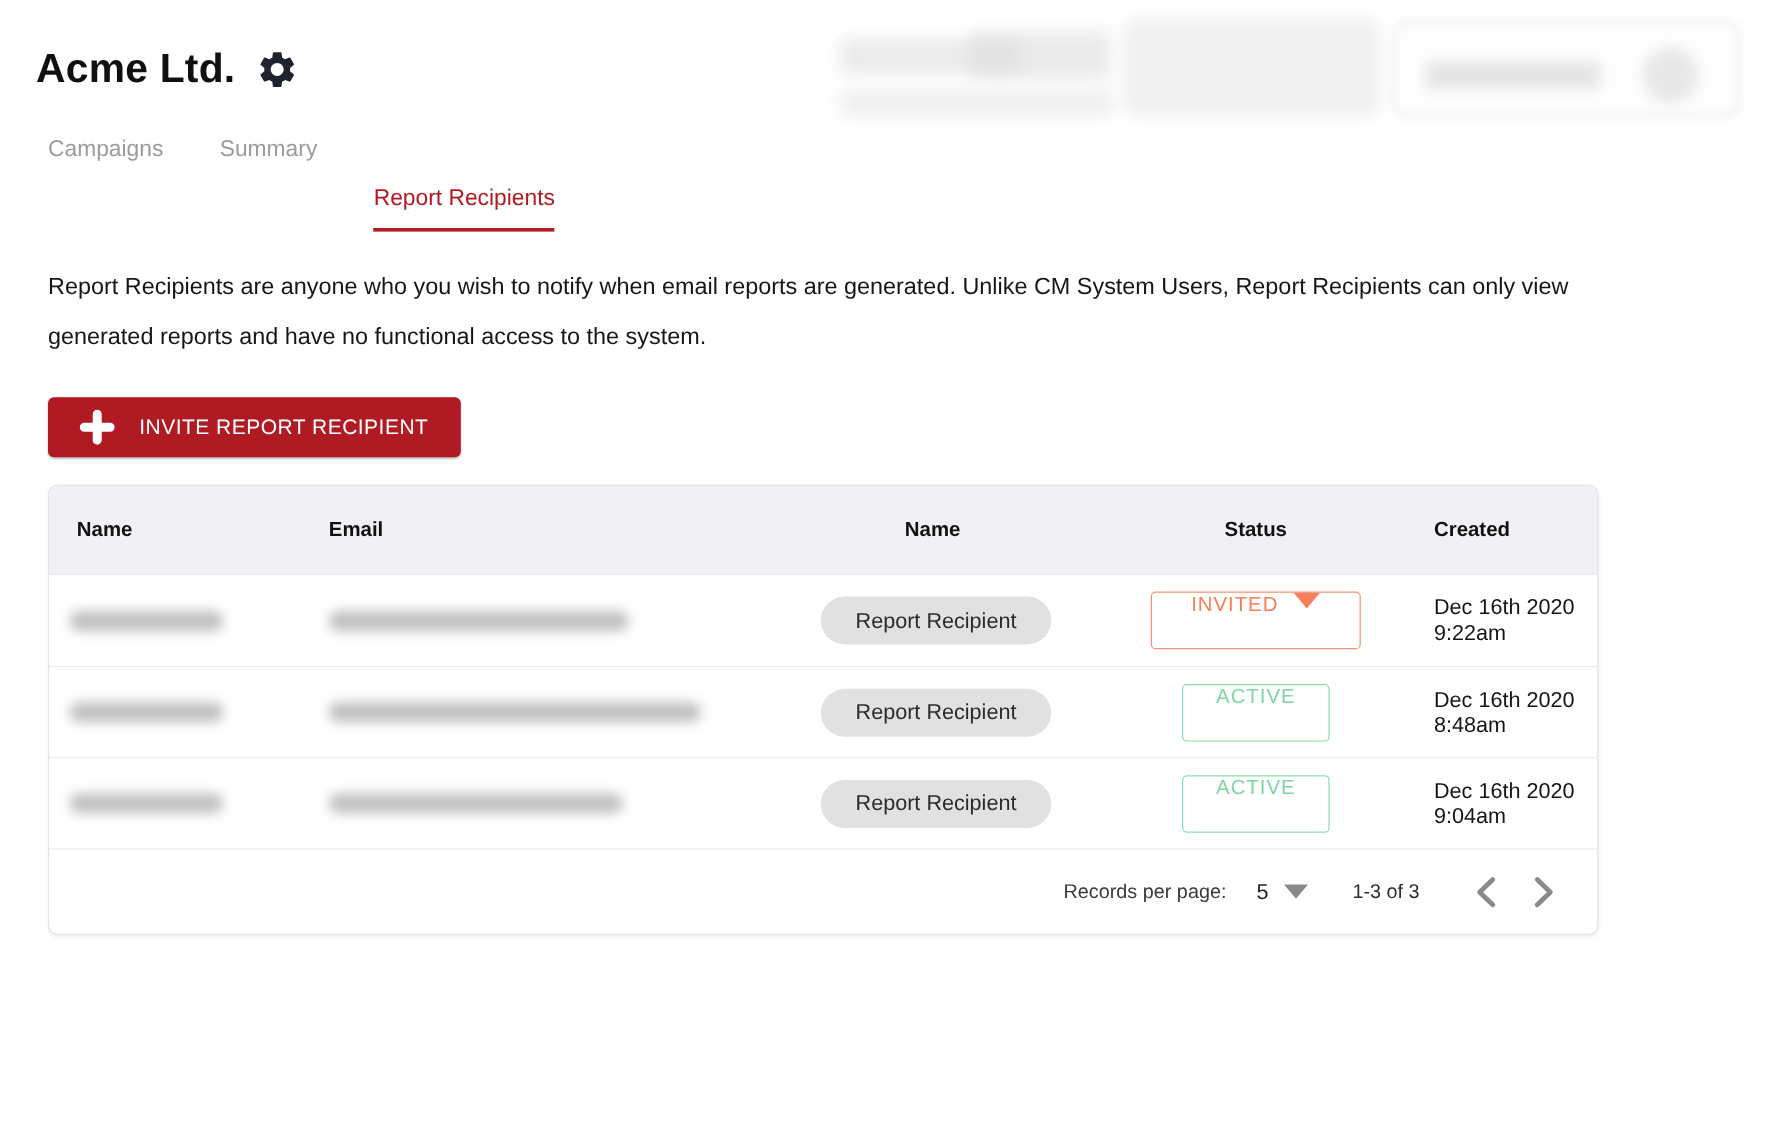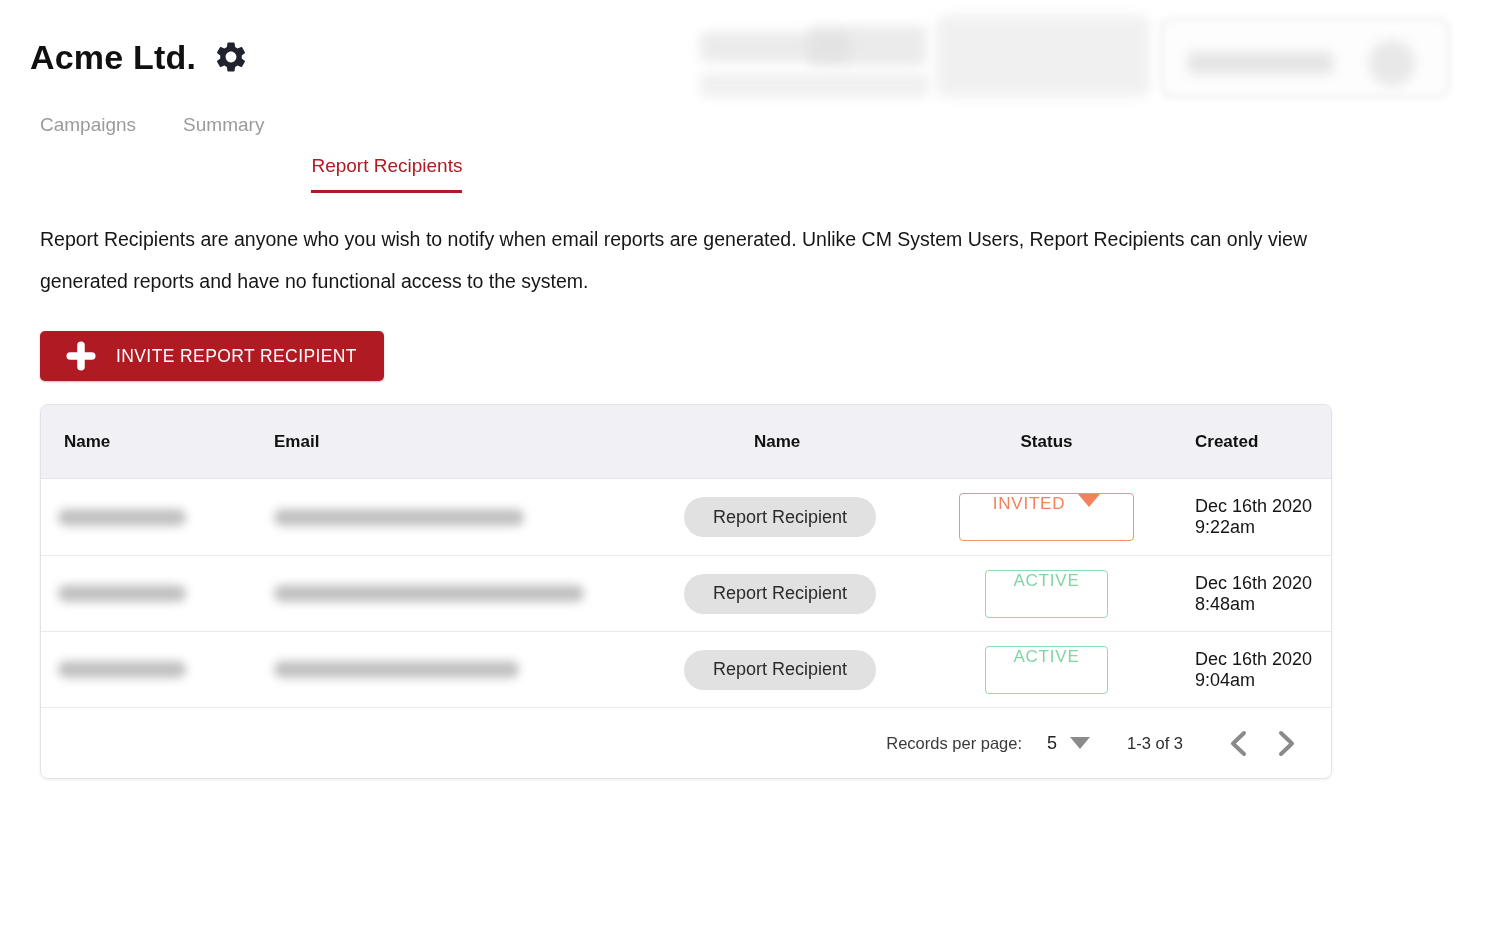--- a/index.html
+++ b/index.html
@@ -8,21 +8,21 @@
     width:1491px; height:937px;
     font-family:"Liberation Sans", sans-serif;
     color:#1b1b1b;
     position:relative;
     overflow:hidden;
   }
   .page { position:relative; width:1491px; height:937px; }
 
   
   .app-header { position:relative; padding:38px 0 0 30px; height:90px; }
-  .page-title { display:inline-flex; align-items:flex-start; gap:16px; }
+  .page-title { display:inline-flex; align-items:flex-end; gap:16px; }
   .page-title h1 { font-size:34px; font-weight:700; color:#101010; letter-spacing:0.2px; }
   .gear-btn { width:38px; height:38px; border:none; background:transparent; cursor:pointer; padding:0; display:inline-flex; align-items:center; justify-content:center; }
   .gear-btn svg { width:36px; height:36px; fill:#20232e; }
 
   
   .redacted { position:absolute; filter:blur(6px); }
   .red-blob { background:#dedede; border-radius:6px; opacity:0.6; }
   .red-bar  { background:#ececec; border-radius:4px; opacity:0.8; }
   .red-box  { background:#ececec; border-radius:10px; opacity:0.75; }
   .red-outline { border:3px solid #ededed; background:#fdfdfd; border-radius:12px; opacity:0.9; }

